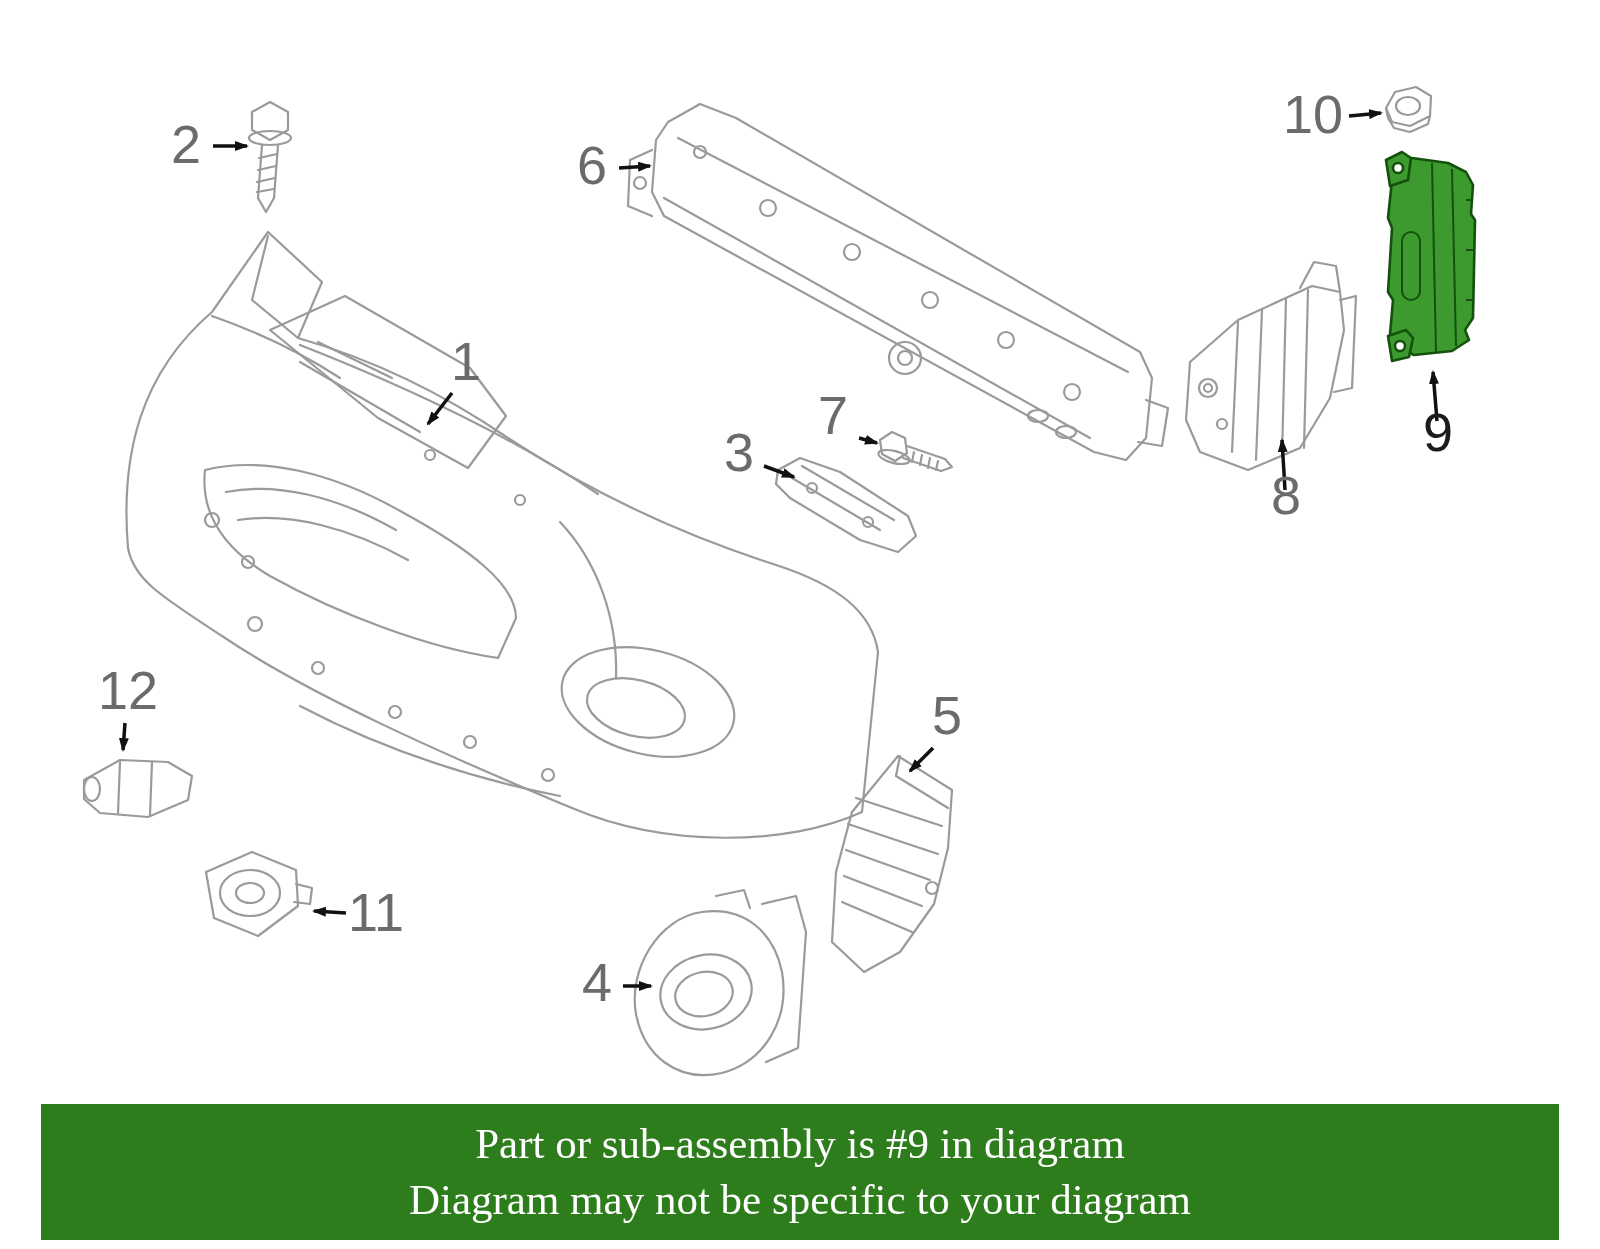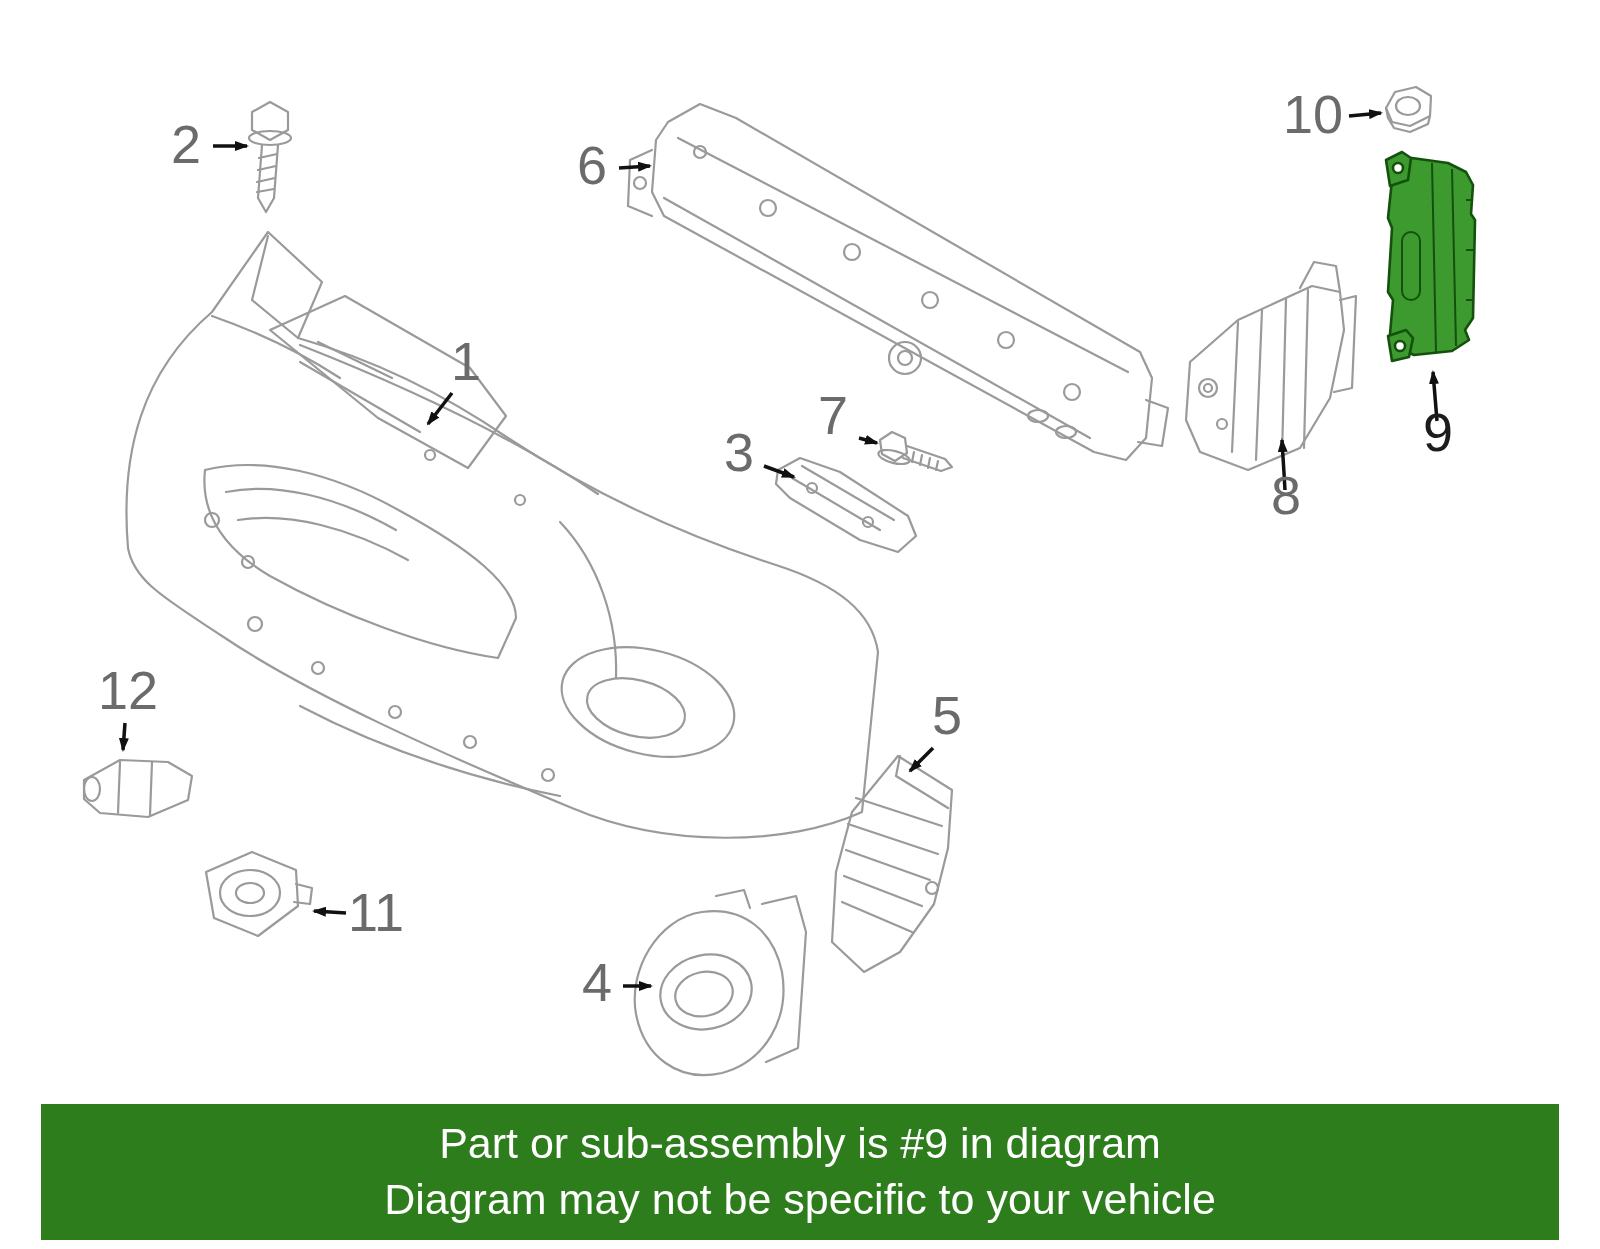--- a/index.html
+++ b/index.html
@@ -33,21 +33,21 @@
   .lbl.dark { fill:#1c1c1c; }
   .arrow { stroke:#111111; stroke-width:3.5; fill:none; }
 
   
   .banner {
     position:absolute; left:41px; top:1104px;
     width:1518px; height:136px;
     background:#2e7d1c; color:#ffffff;
     display:flex; flex-direction:column;
     align-items:center; justify-content:center;
-    font-size:43px; line-height:1.3; text-align:center;
+    font-size:43px; line-height:1.3; text-align:center;font-family:Liberation Serif, serif;
   }
 </style>
 </head>
 <body>
 
 <div class="stage">
 
   <svg class="diagram" width="1600" height="1249" viewBox="0 0 1600 1249" xmlns="http://www.w3.org/2000/svg">
 
     <defs>
@@ -240,16 +240,16 @@
 
       <g>
         <line class="arrow" x1="125" y1="723" x2="123" y2="750" marker-end="url(#ah)"></line>
         <text class="lbl" x="128" y="709">12</text>
       </g>
     </g>
   </svg>
 
   <div class="banner">
     <div>Part or sub-assembly is #9 in diagram</div>
-    <div>Diagram may not be specific to your vehicle</div>
+    <div>Diagram may not be specific to your diagram</div>
   </div>
 
 </div>
 
 </body></html>

